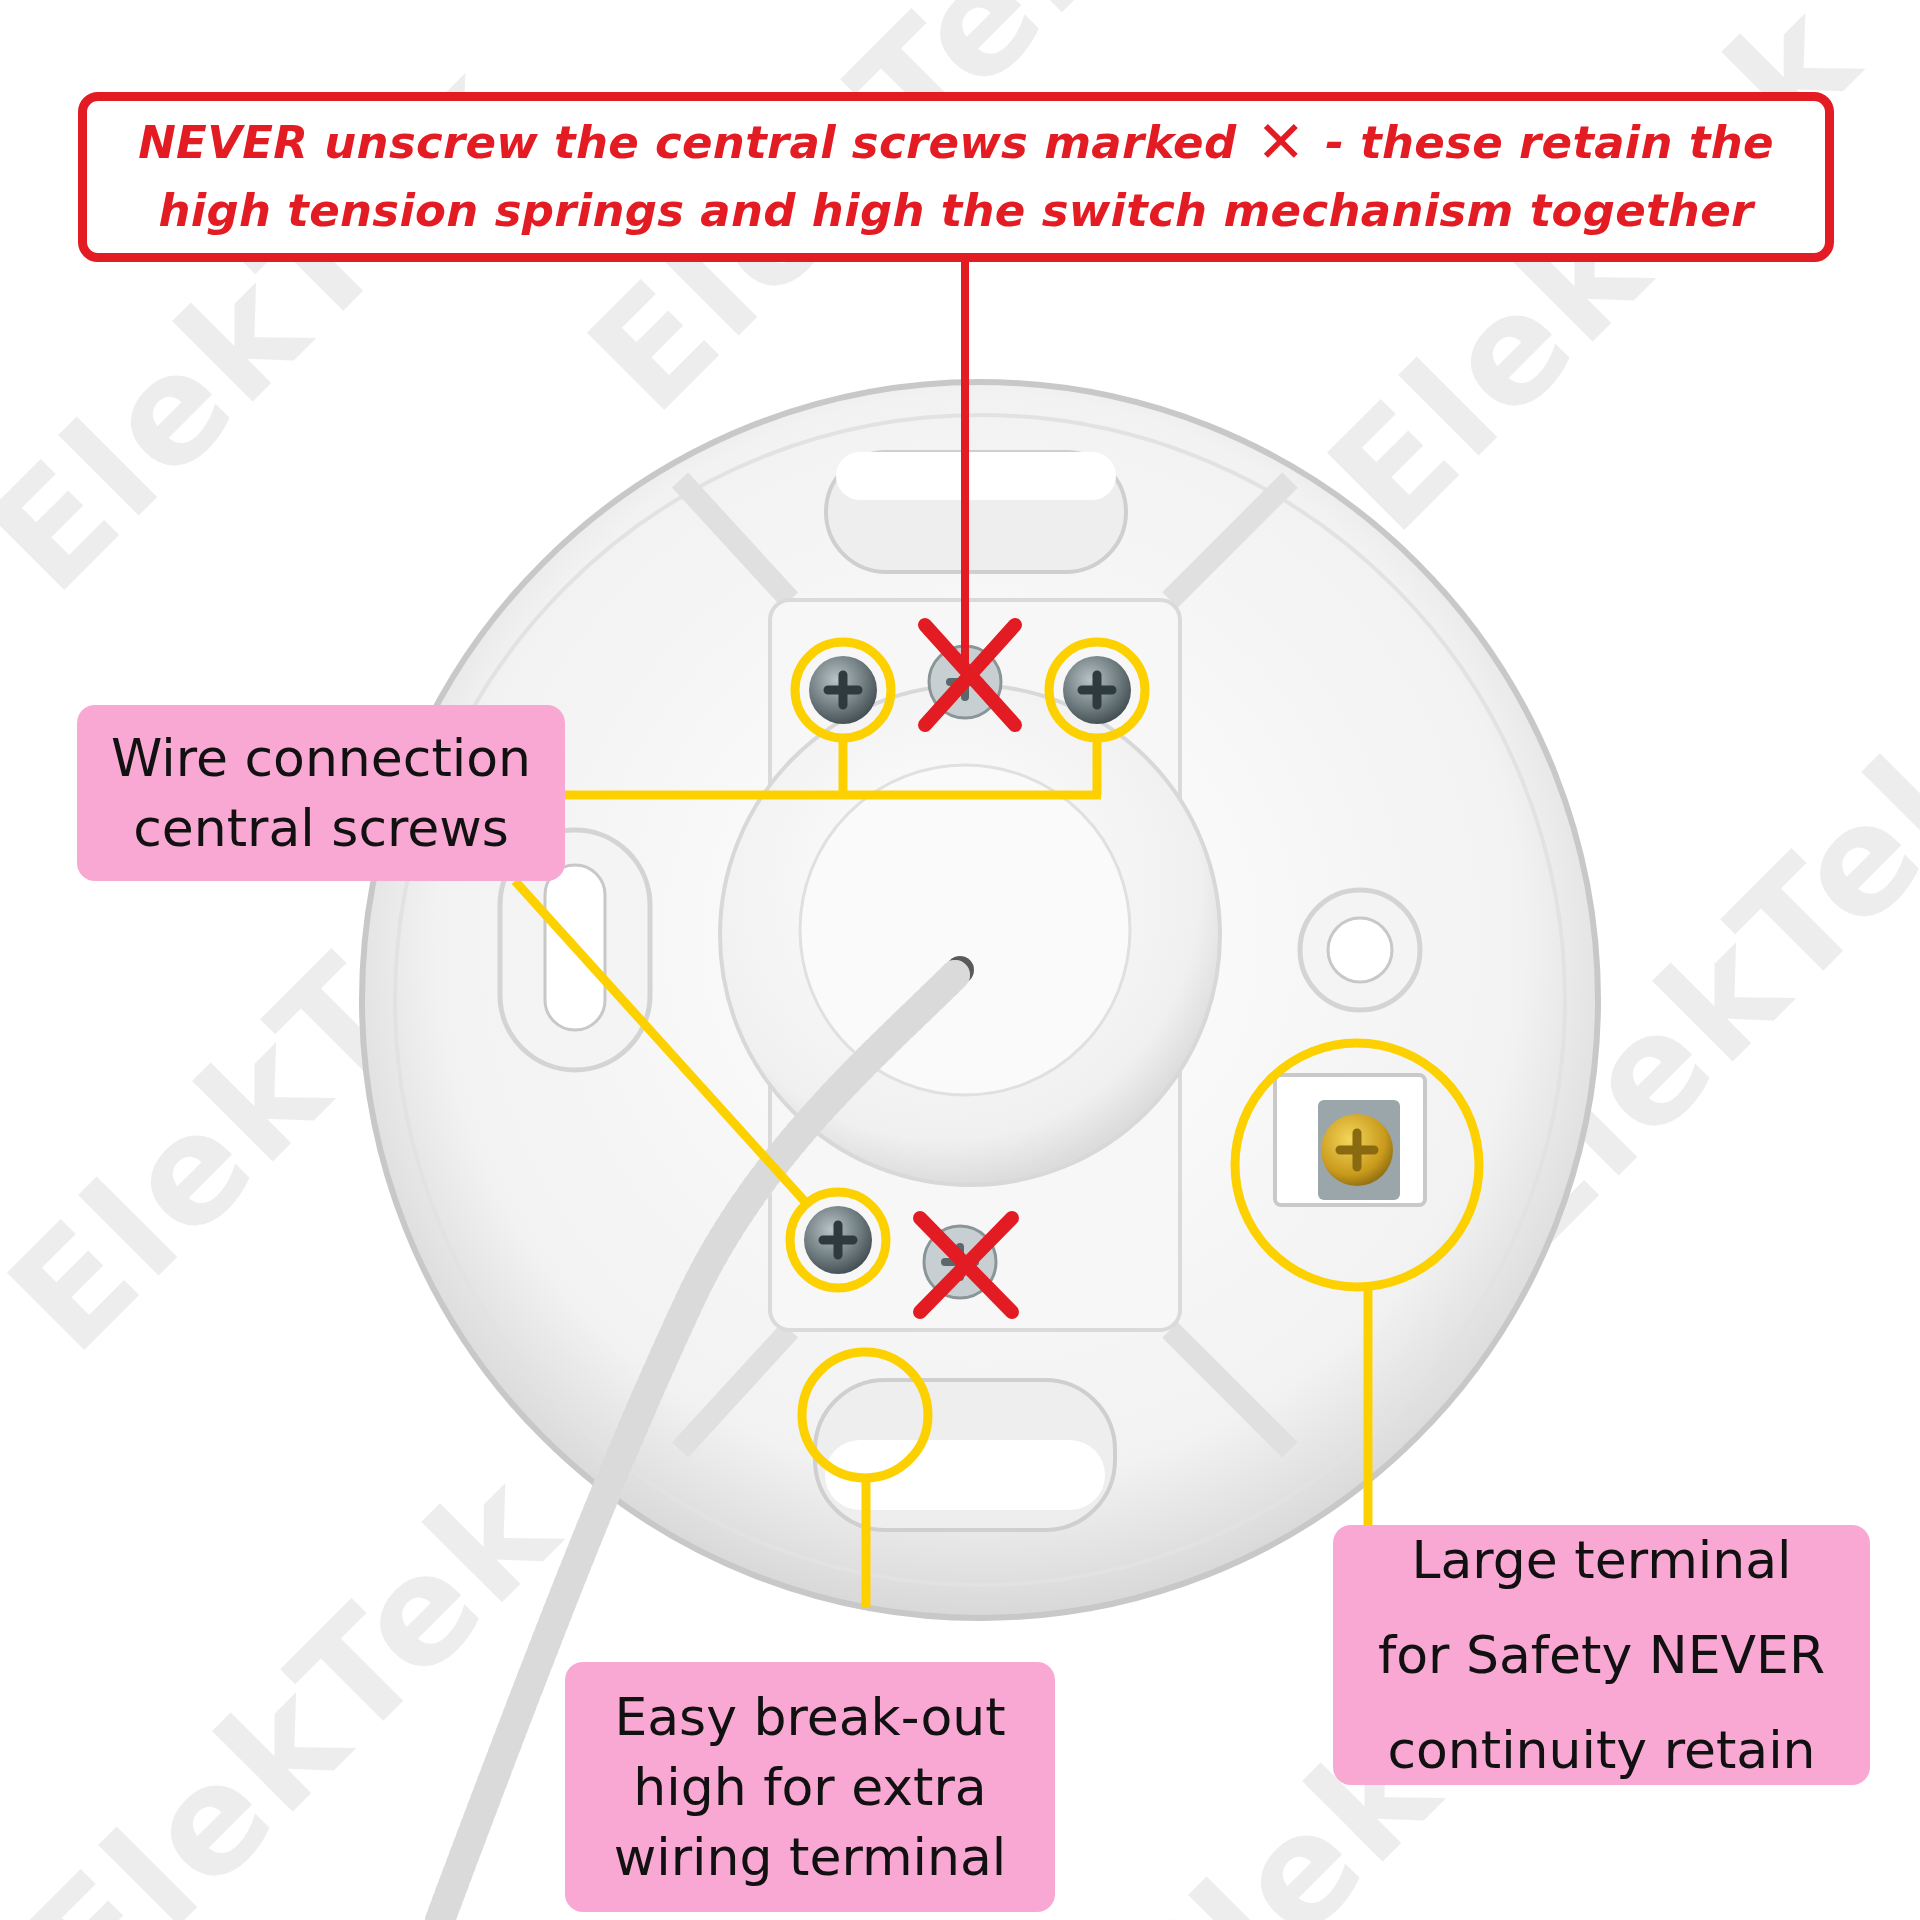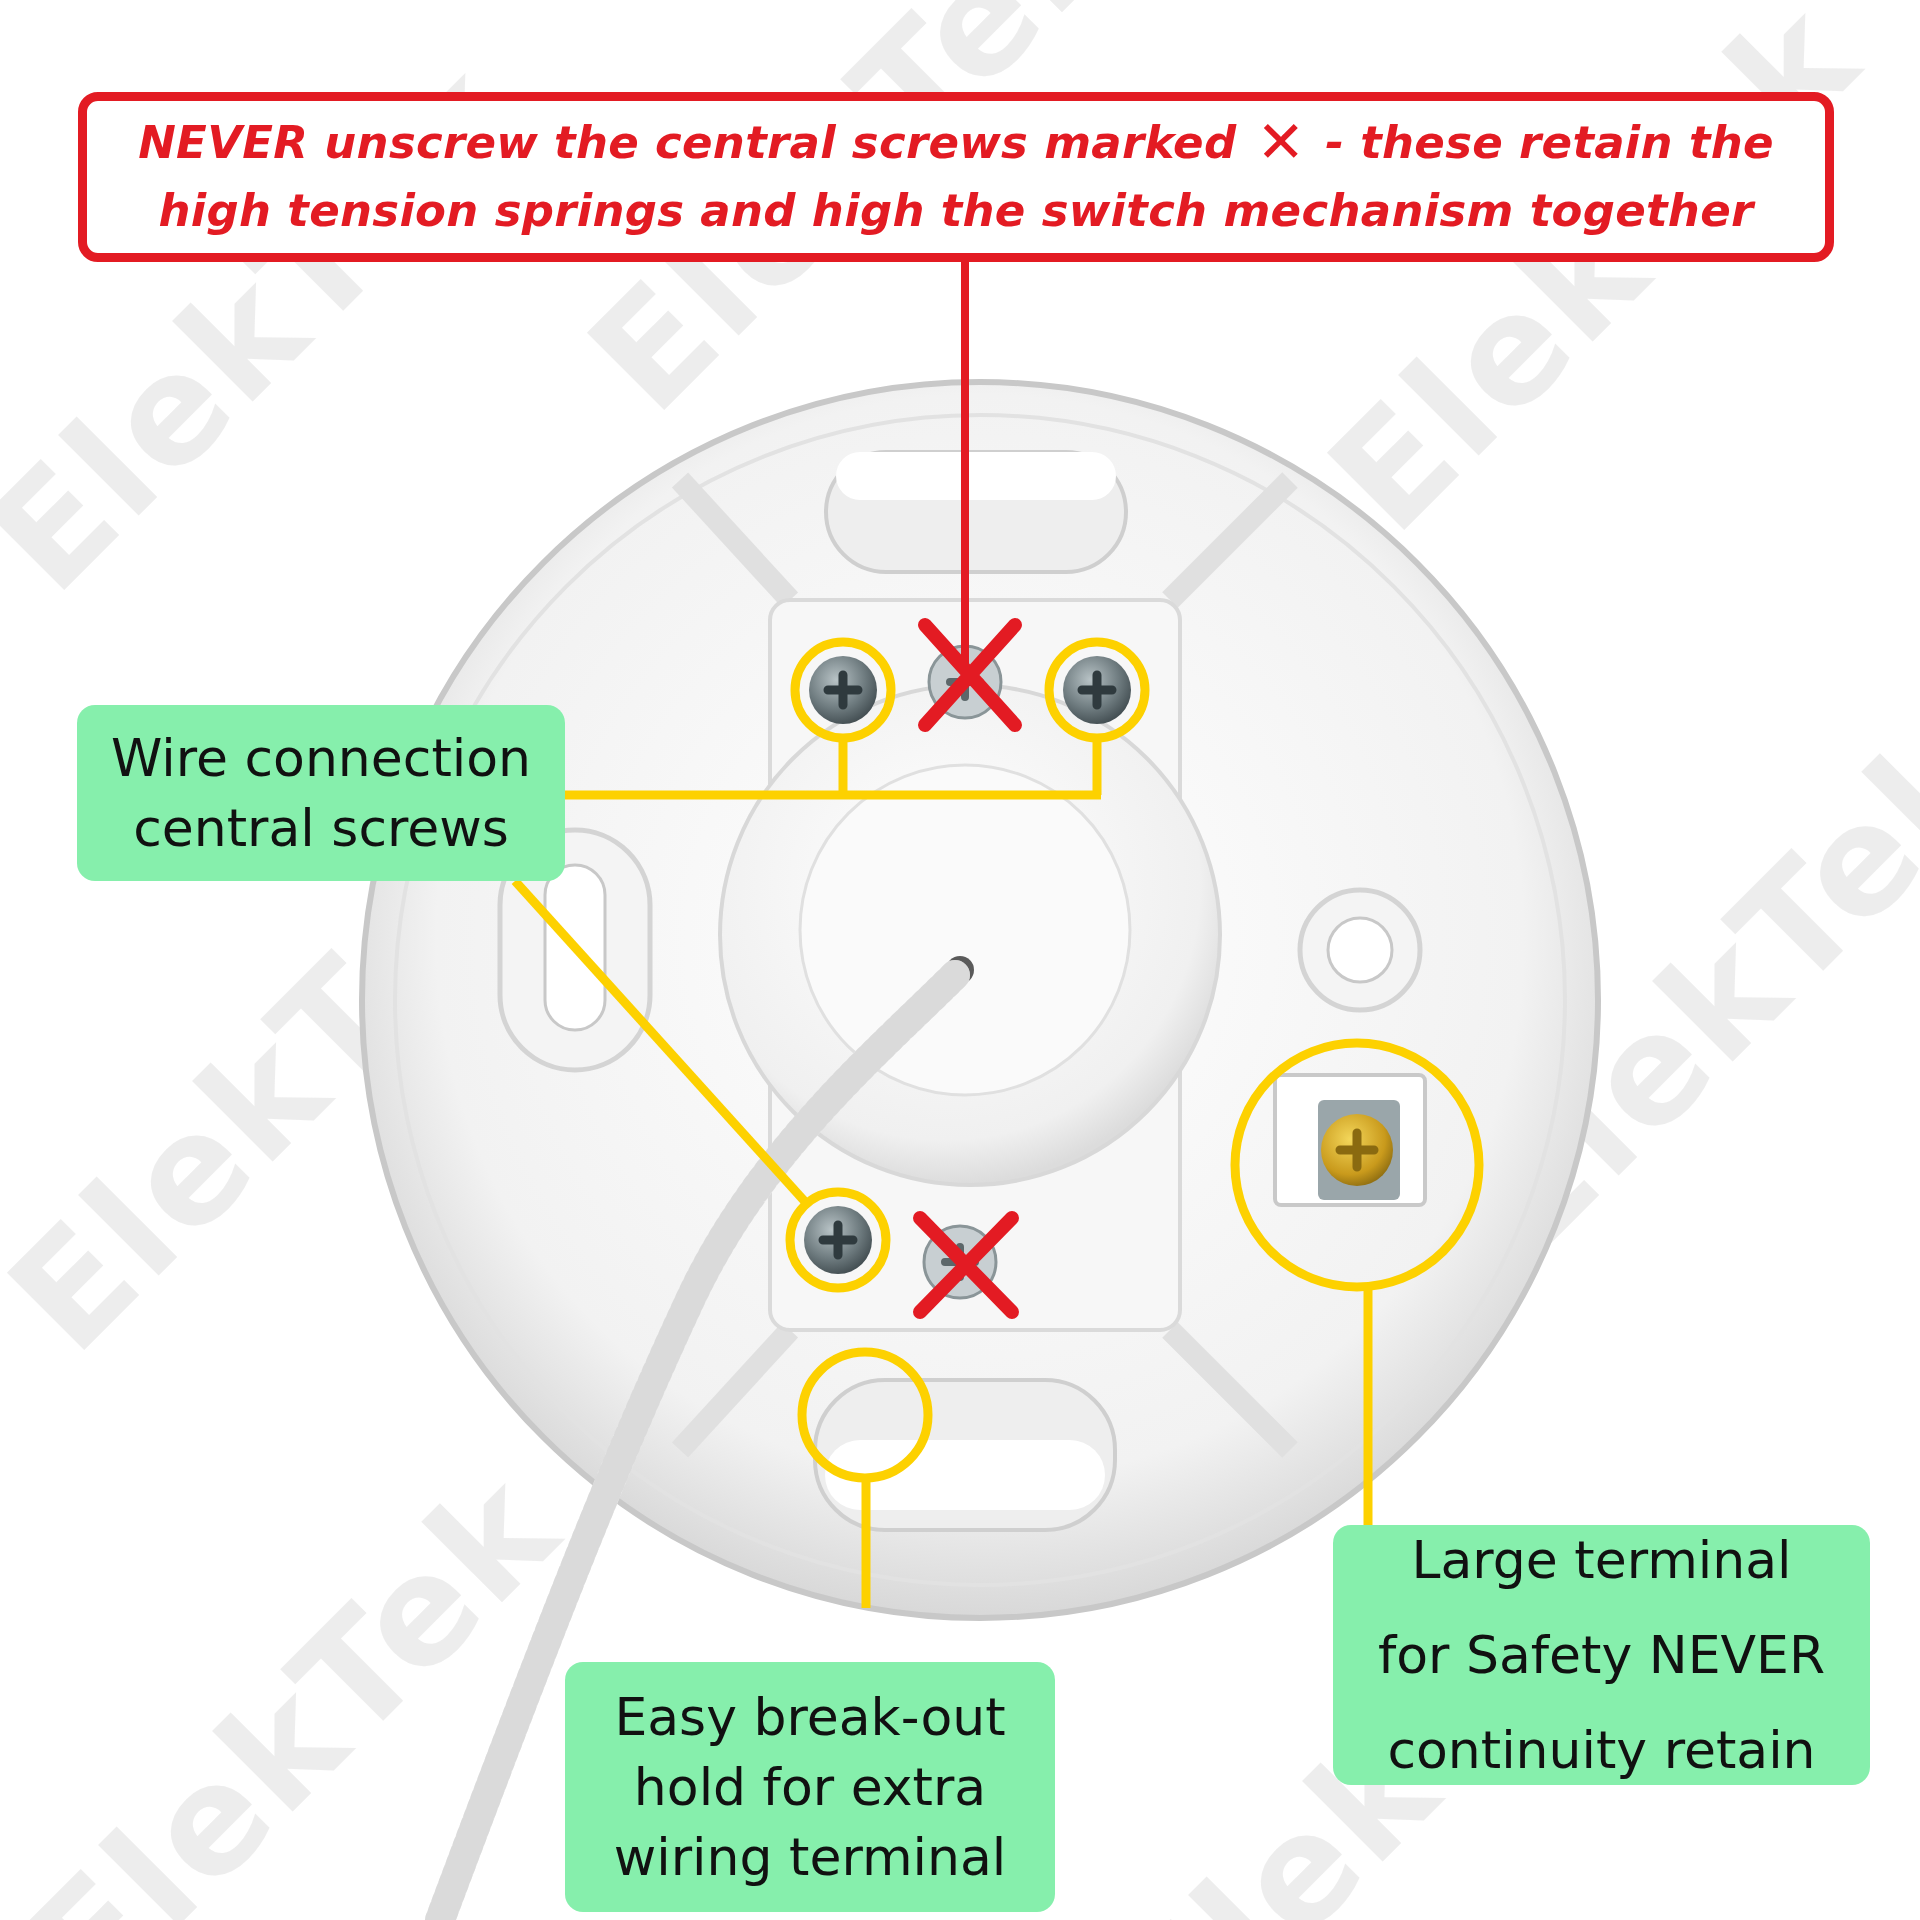--- a/index.html
+++ b/index.html
@@ -3,21 +3,21 @@
 <meta charset="utf-8">
 <style>
   html, body { margin:0; padding:0; }
   body { width:1920px; height:1920px; background:#ffffff; overflow:hidden; position:relative; font-family:"DejaVu Sans", "Liberation Sans", sans-serif; }
   .canvas { position:absolute; left:0; top:0; width:1920px; height:1920px; }
   .watermark { position:absolute; color:#ececec; font-weight:bold; font-size:150px; transform:rotate(-45deg); white-space:nowrap; letter-spacing:4px; pointer-events:none; opacity:0.9; }
   svg.scene { position:absolute; left:0; top:0; }
   .warn-box { position:absolute; left:78px; top:92px; width:1756px; height:170px; border:9px solid #e31b23; border-radius:20px; background:#ffffff; box-sizing:border-box; display:flex; flex-direction:column; align-items:center; justify-content:center;font-style:italic; }
   .warn-line { color:#e31b23; font-weight:bold; font-size:45px; line-height:68px; white-space:nowrap; letter-spacing:0.3px; }
   .warn-x { display:inline-block; font-size:58px; line-height:40px; vertical-align:-4px; margin:0 4px; }
-  .callout { position:absolute; background:#86efac; border-radius:18px; color:#111111; box-sizing:border-box; display:flex; flex-direction:column; align-items:center; justify-content:center; text-align:center; }
+  .callout { position:absolute; background:#f9a8d4; border-radius:18px; color:#111111; box-sizing:border-box; display:flex; flex-direction:column; align-items:center; justify-content:center; text-align:center; }
   .callout span { display:block; font-size:52px; line-height:70px; white-space:nowrap; }
   #callout-wire { left:77px; top:705px; width:488px; height:176px; }
   #callout-breakout { left:565px; top:1662px; width:490px; height:250px; }
   #callout-earth { left:1333px; top:1525px; width:537px; height:260px;justify-content:space-between; }
 </style>
 </head>
 <body>
 
 <div class="canvas">
 
@@ -149,21 +149,21 @@
     <div class="warn-line">high tension springs and high the switch mechanism together</div>
   </div>
 
   <div class="callout" id="callout-wire">
     <span>Wire connection</span>
     <span>central screws</span>
   </div>
 
   <div class="callout" id="callout-breakout">
     <span>Easy break-out</span>
-    <span>hold for extra</span>
+    <span>high for extra</span>
     <span>wiring terminal</span>
   </div>
 
   <div class="callout" id="callout-earth">
     <span>Large terminal</span>
     <span>for Safety NEVER</span>
     <span>continuity retain</span>
   </div>
 
 </div>

